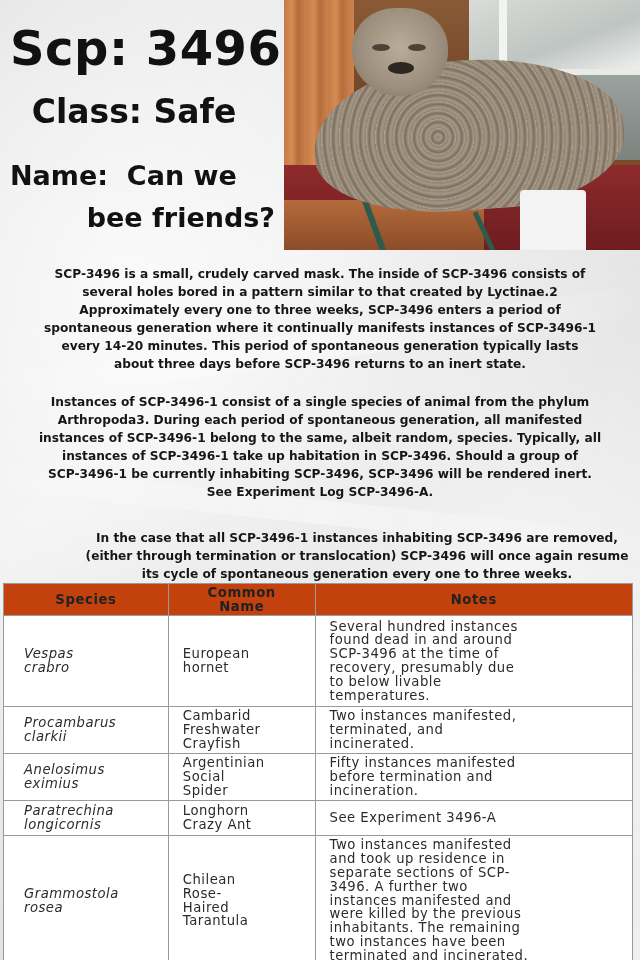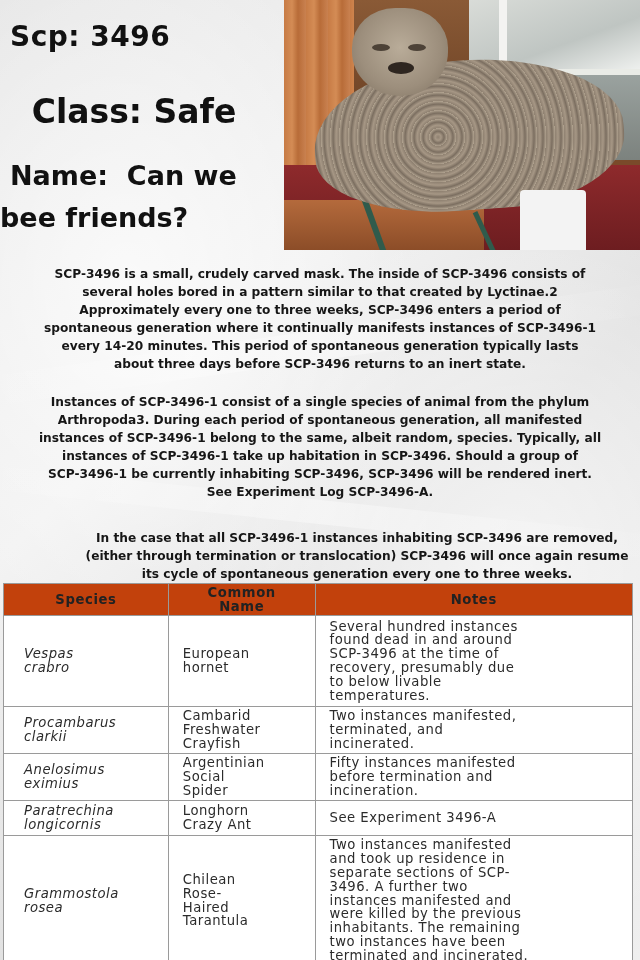--- a/index.html
+++ b/index.html
@@ -16,24 +16,24 @@
   }
   .paper-crease {
     position: absolute; pointer-events: none;
     background: linear-gradient(90deg, rgba(255,255,255,0) 0%, rgba(255,255,255,0.8) 50%, rgba(255,255,255,0) 100%);
     opacity: .5;
   }
   .title-block {
     position: absolute; left: 0; top: 0; width: 284px; height: 250px;
     text-align: center;
   }
-  .t-scp { position: absolute; left: 10px; top: 20px; font-size: 28px; font-weight: 900; letter-spacing: 0.5px; font-family: "DejaVu Sans", sans-serif; }
+  .t-scp { position: absolute; left: 10px; top: 20px; font-size: 48px; font-weight: 900; letter-spacing: 0.5px; font-family: "DejaVu Sans", sans-serif; }
   .t-class { position: absolute; left: 0; width: 268px; top: 92px; font-size: 33px; font-weight: 900; font-family: "DejaVu Sans", sans-serif; text-align:center; }
   .t-name1 { position: absolute; left: 10px; top: 160px; font-size: 27px; font-weight: 900; font-family: "DejaVu Sans", sans-serif; white-space: pre; }
-  .t-name2 { position: absolute; left: 0; width: 275px; top: 202px; font-size: 27px; font-weight: 900; font-family: "DejaVu Sans", sans-serif; text-align:left; }
+  .t-name2 { position: absolute; left: 0; width: 275px; top: 202px; font-size: 27px; font-weight: 900; font-family: "DejaVu Sans", sans-serif; text-align:right; }
 
   .photo {
     position: absolute; left: 284px; top: 0; width: 356px; height: 250px; overflow: hidden;
     background: #7a4a2a;
   }
   .photo .wood { position:absolute; left:0; top:0; width:70px; height:250px;
     background: repeating-linear-gradient(90deg, #c77b45 0px, #d48c55 8px, #b86c38 14px, #c98150 22px); }
   .photo .wood2 { position:absolute; left:70px; top:0; width:120px; height:110px;
     background: linear-gradient(180deg,#8a5a36,#6e4326); }
   .photo .window { position:absolute; left:185px; top:0; width:171px; height:75px;

